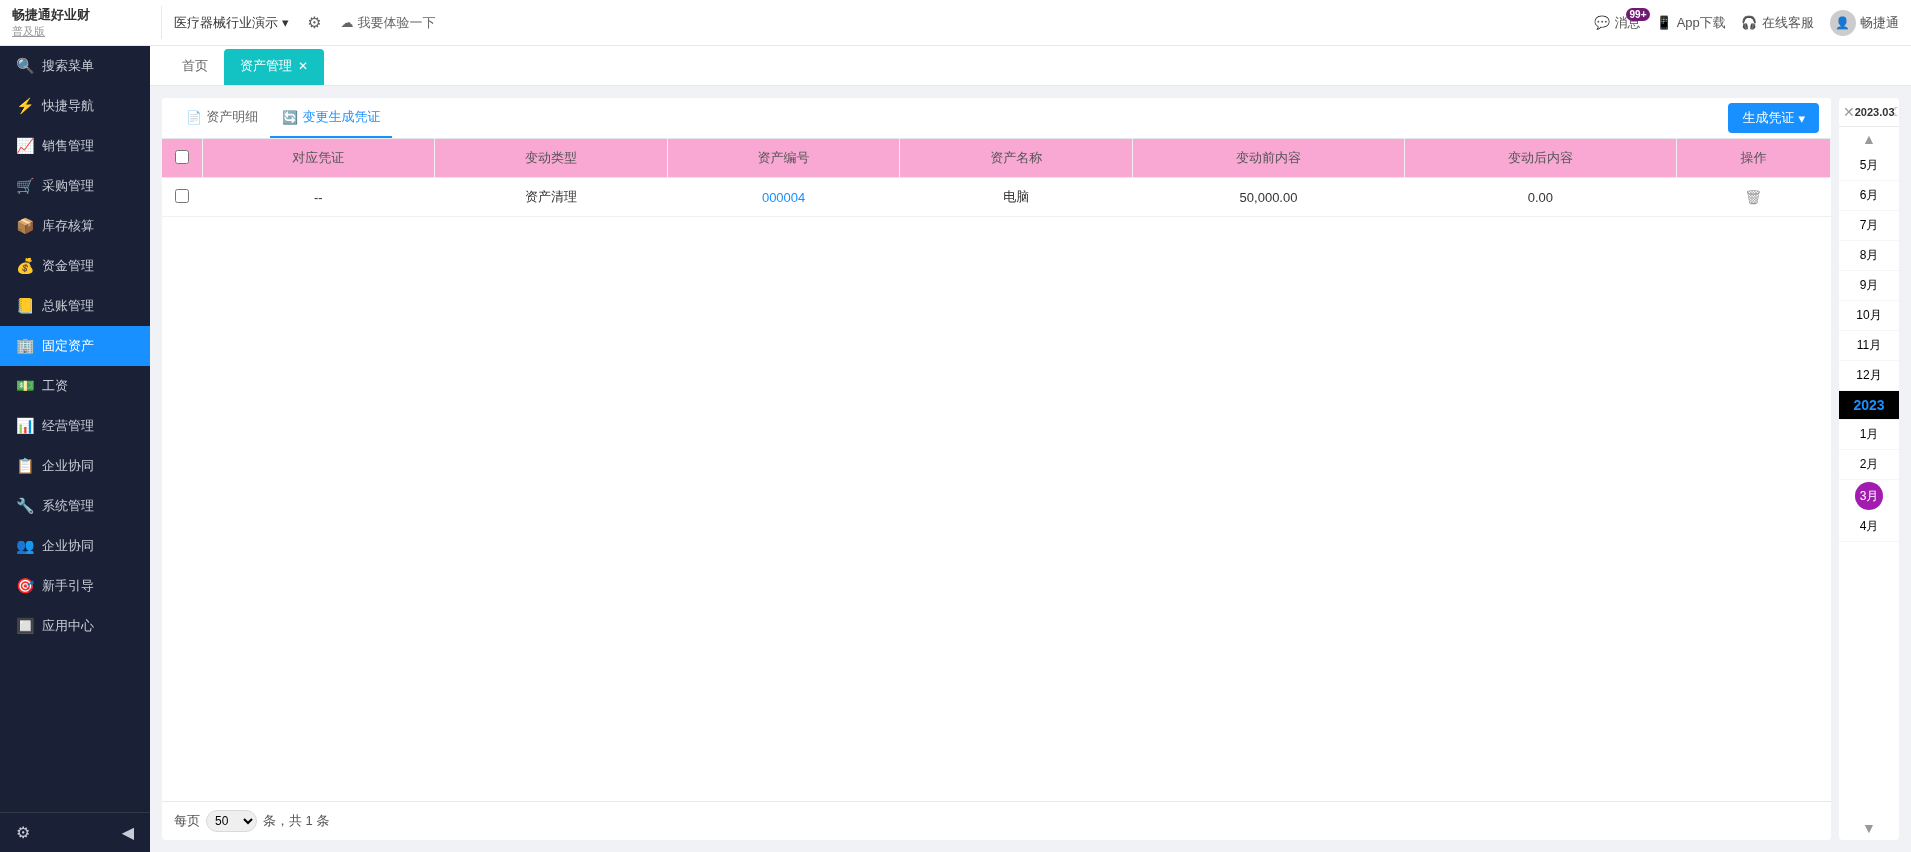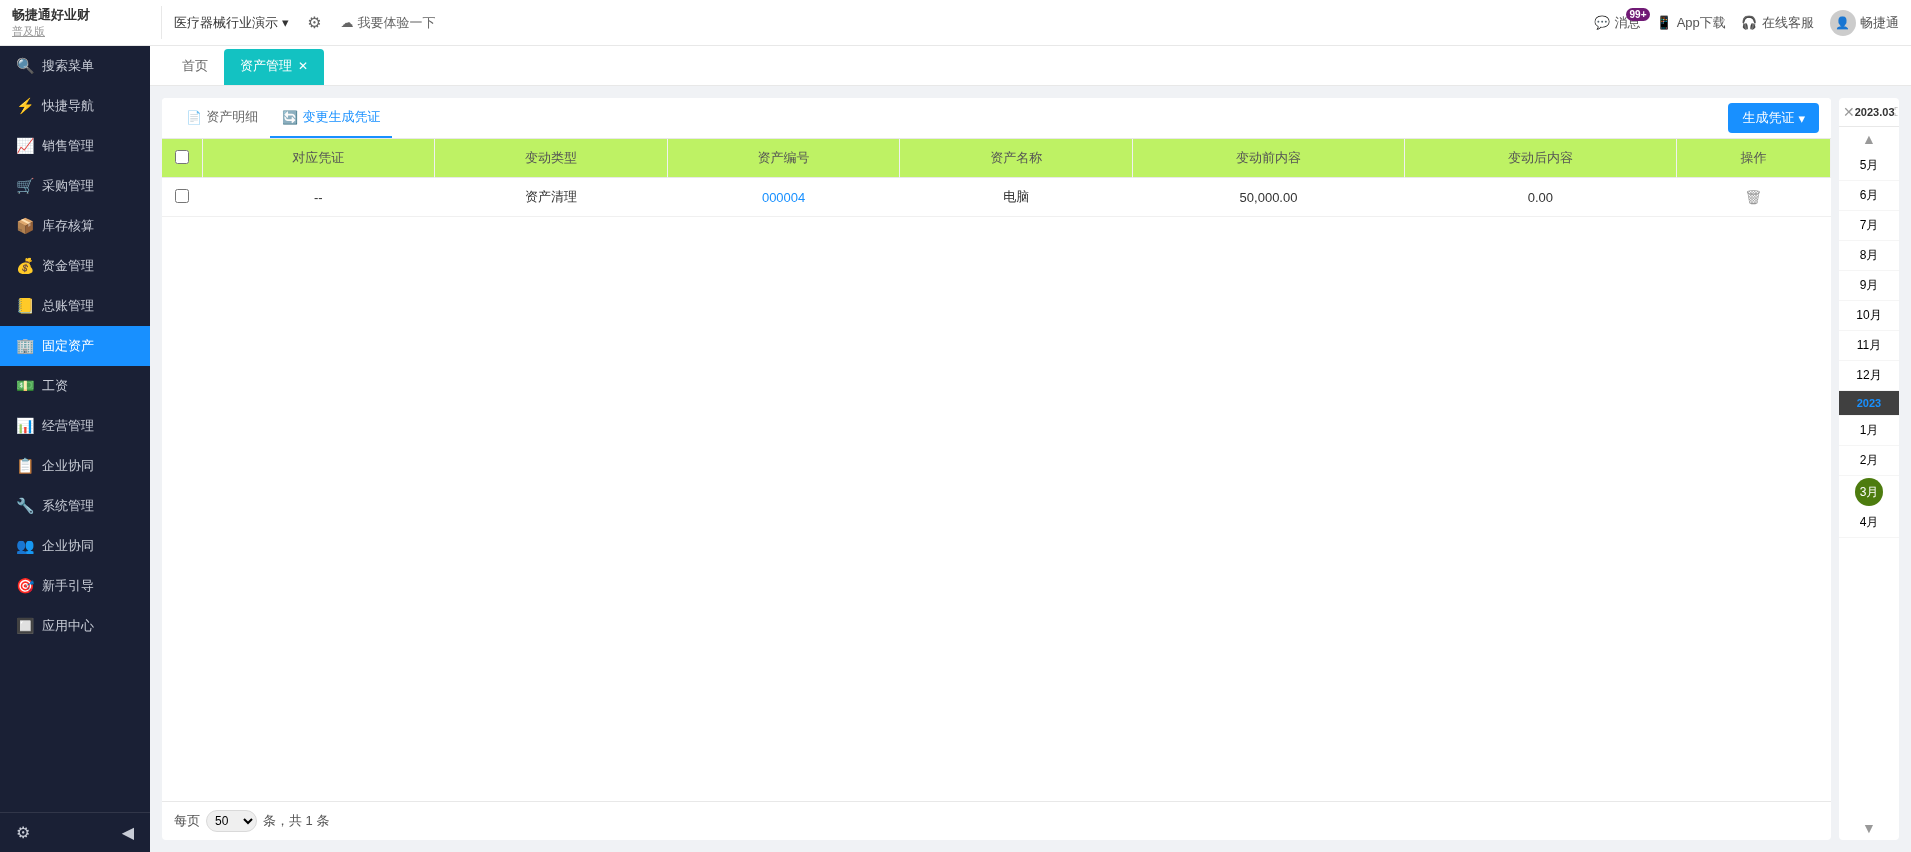--- a/index.html
+++ b/index.html
@@ -208,21 +208,21 @@
     .table-container {
       flex: 1;
       overflow: auto;
     }
     table {
       width: 100%;
       border-collapse: collapse;
       font-size: 13px;
     }
     thead tr {
-      background: #bef264;
+      background: #f9a8d4;
       border-bottom: 1px solid #e8e8e8;
     }
     th {
       padding: 10px 12px;
       text-align: center;
       font-weight: normal;
       color: #555;
       border-right: 1px solid #f0f0f0;
       white-space: nowrap;
     }
@@ -288,23 +288,23 @@
       flex-direction: column;
     }
     .cal-item {
       padding: 6px 4px;
       text-align: center;
       font-size: 12px;
       color: #000000;
       cursor: pointer;
       border-bottom: 1px solid #f5f5f5;
     }
-    .cal-item.year-label { background: #404040; color: #1890ff; font-weight: bold; font-size: 11px; }
+    .cal-item.year-label { background: #000000; color: #1890ff; font-weight: bold; font-size: 14px; }
     .cal-item.active {
-      background: #4d7c0f;
+      background: #a21caf;
       color: #fff;
       border-radius: 50%;
       margin: 2px auto;
       width: 28px;
       height: 28px;
       display: flex;
       align-items: center;
       justify-content: center;
       border: none;
     }

